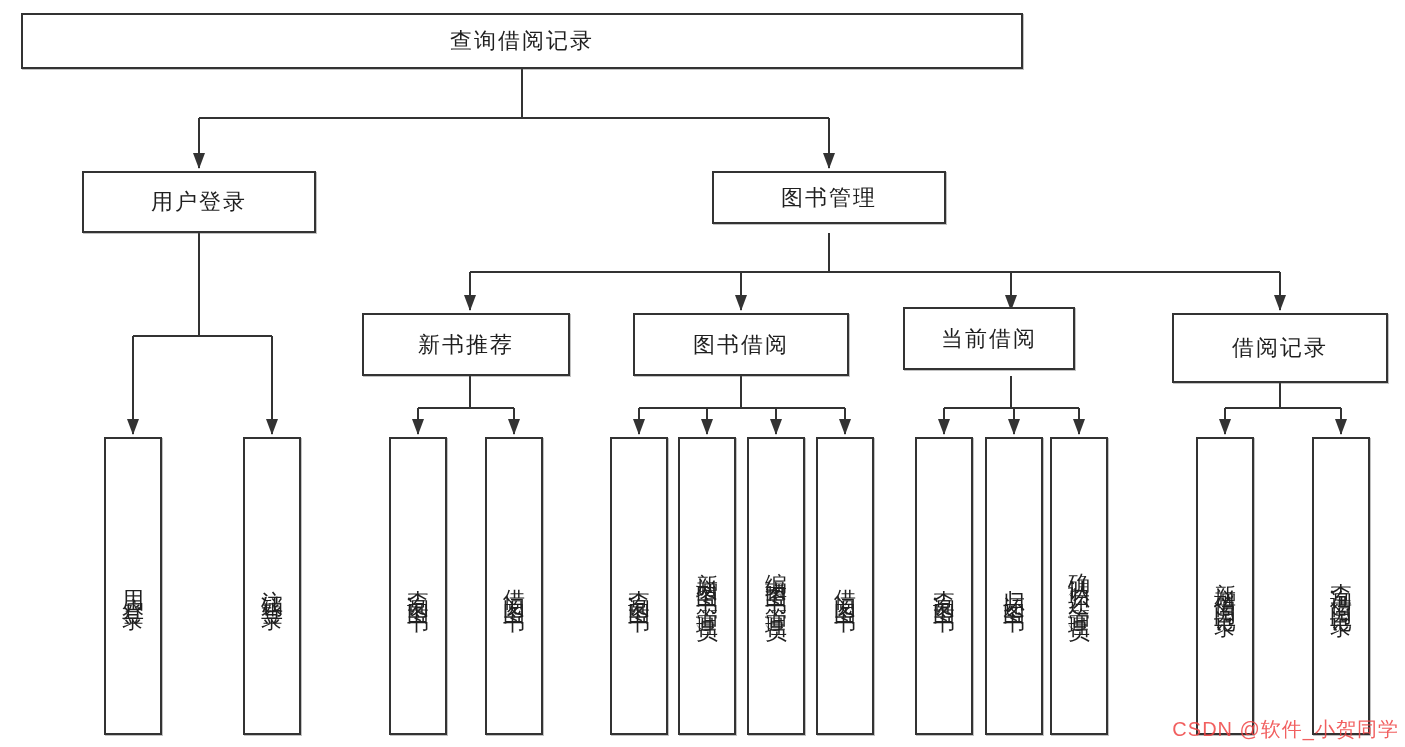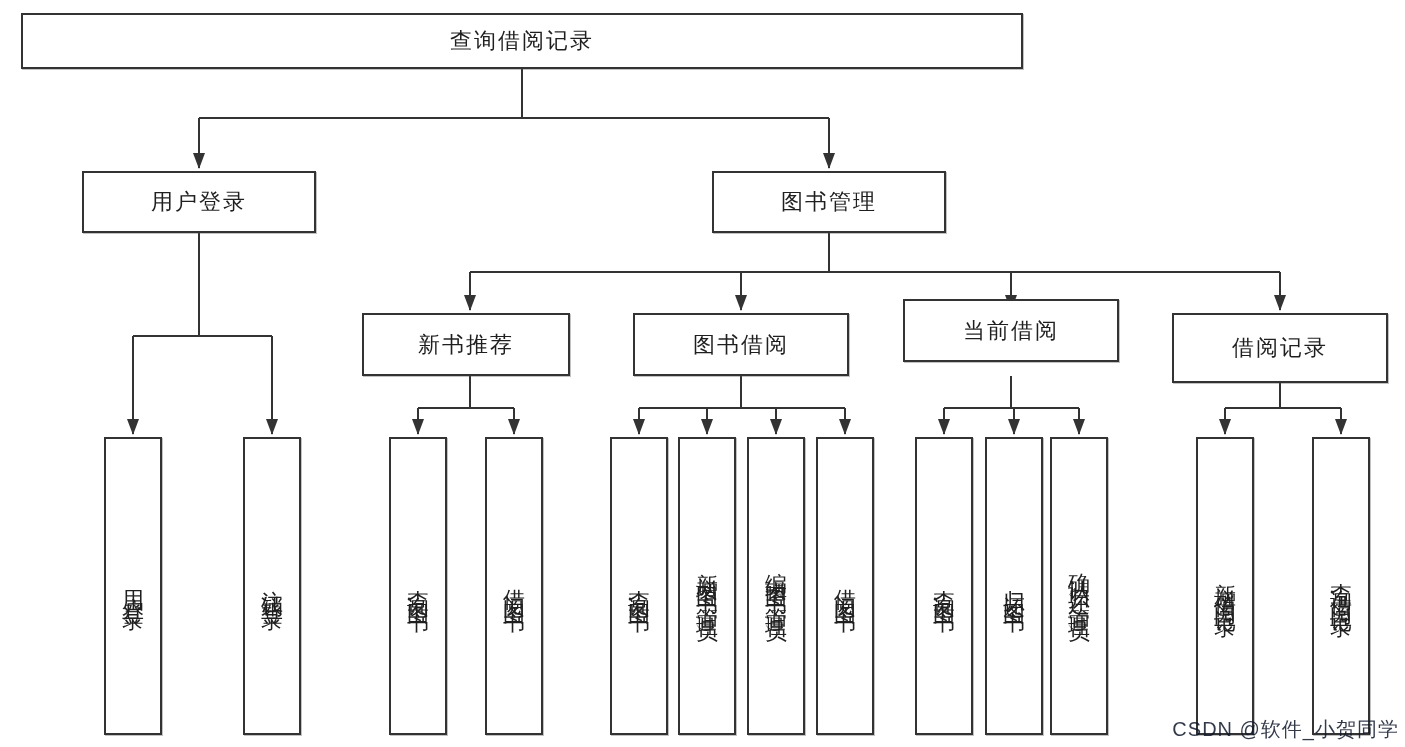--- a/index.html
+++ b/index.html
@@ -13,21 +13,21 @@
     display:flex;align-items:center;justify-content:center;
     font-size:22px;letter-spacing:2px;box-sizing:border-box;
     box-shadow:1px 1px 0 rgba(80,80,80,.35);
   }
   .leaf span{
     writing-mode:vertical-rl;text-orientation:mixed;
     letter-spacing:7px;font-size:22px;line-height:1;
   }
   .watermark{
     position:absolute;right:6px;bottom:4px;font-size:20px;letter-spacing:1px;
-    color:#0f172a;opacity:.85;z-index:5;white-space:nowrap;
+    color:#ef4444;opacity:.85;z-index:5;white-space:nowrap;
   }
 </style>
 </head>
 <body>
 
 <div class="canvas">
 
   <svg class="wires" viewBox="0 0 1405 747" xmlns="http://www.w3.org/2000/svg">
     <defs>
       <marker id="arr" markerUnits="userSpaceOnUse" markerWidth="16" markerHeight="12" refX="15" refY="6" orient="auto">
@@ -78,31 +78,31 @@
     </g>
   </svg>
 
   <div class="node" style="left:21px;top:13px;width:1002px;height:56px;">
     <span>查询借阅记录</span>
   </div>
 
   <div class="node" style="left:82px;top:171px;width:234px;height:62px;">
     <span>用户登录</span>
   </div>
-  <div class="node" style="left:712px;top:171px;width:234px;height:62px;">
+  <div class="node" style="left:712px;top:171px;width:234px;height:53px;">
     <span>图书管理</span>
   </div>
 
   <div class="node" style="left:362px;top:313px;width:208px;height:63px;">
     <span>新书推荐</span>
   </div>
   <div class="node" style="left:633px;top:313px;width:216px;height:63px;">
     <span>图书借阅</span>
   </div>
-  <div class="node" style="left:903px;top:299px;width:216px;height:63px;">
+  <div class="node" style="left:903px;top:307px;width:172px;height:63px;">
     <span>当前借阅</span>
   </div>
   <div class="node" style="left:1172px;top:313px;width:216px;height:70px;">
     <span>借阅记录</span>
   </div>
 
   <div class="node leaf" style="left:104px;top:437px;width:58px;height:298px;">
     <span>用户登录</span>
   </div>
   <div class="node leaf" style="left:243px;top:437px;width:58px;height:298px;">

